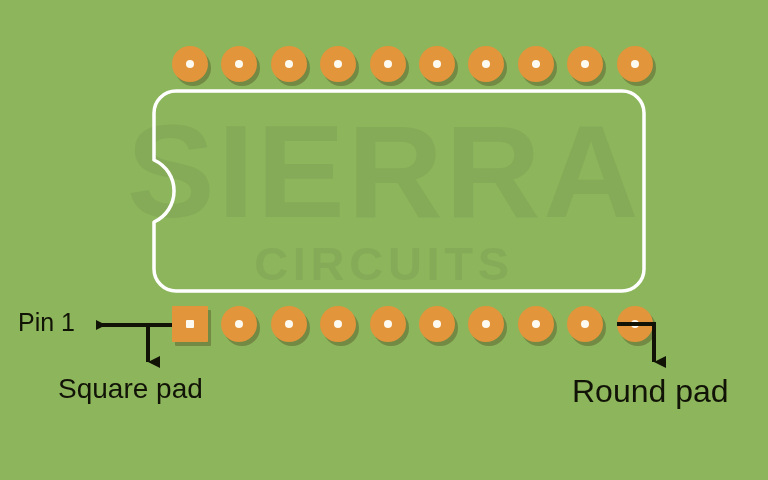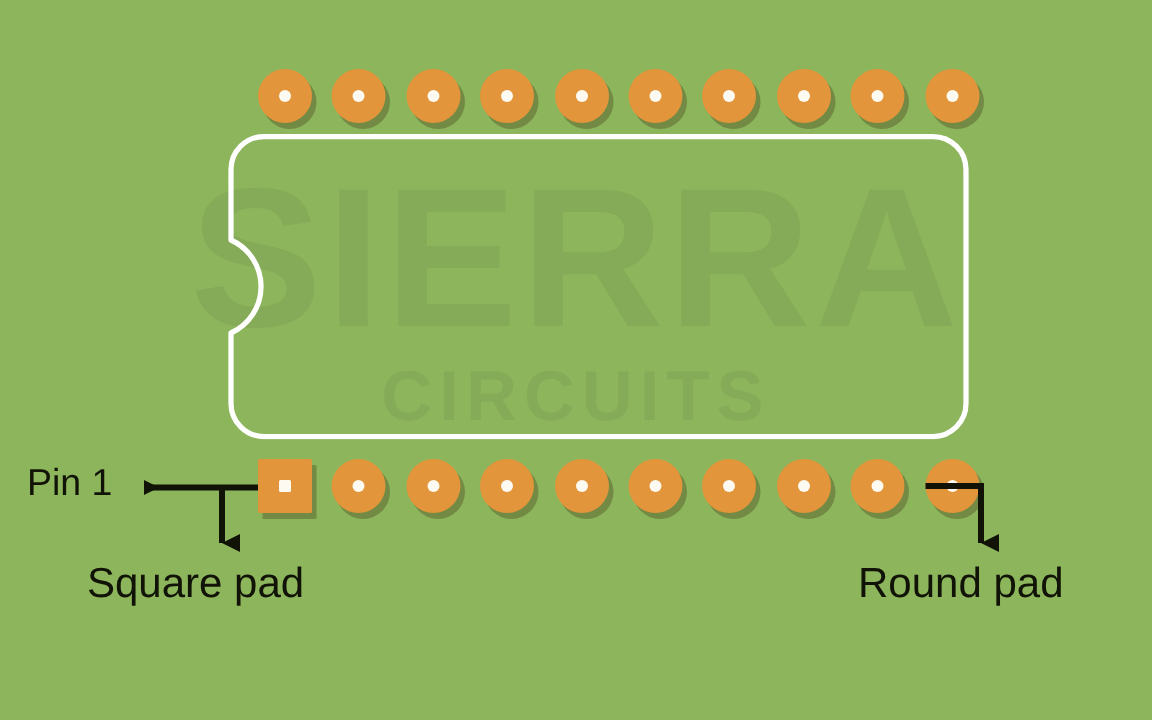--- a/index.html
+++ b/index.html
@@ -114,21 +114,21 @@
     font-size: 25px;
   }
   #label-square-pad {
     left: 58px;
     top: 375px;
     font-size: 28px;
   }
   #label-round-pad {
     left: 572px;
     top: 375px;
-    font-size: 28px;
+    font-size: 32px;
   }
 </style>
 </head>
 <body>
 
 <div id="stage">
 
   <div class="watermark top">SIERRA</div>
   <div class="watermark bottom">CIRCUITS</div>
 

